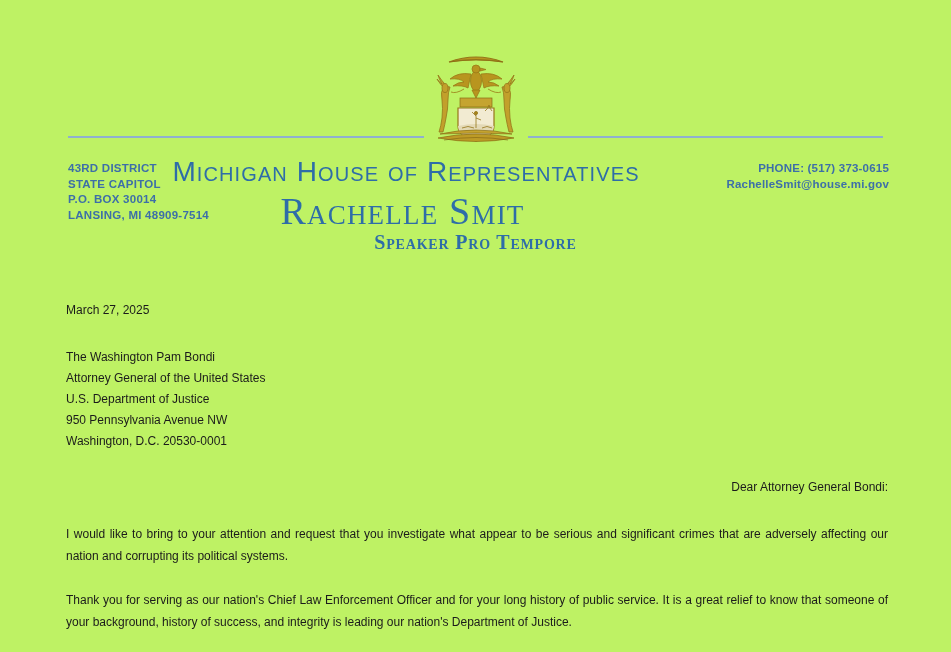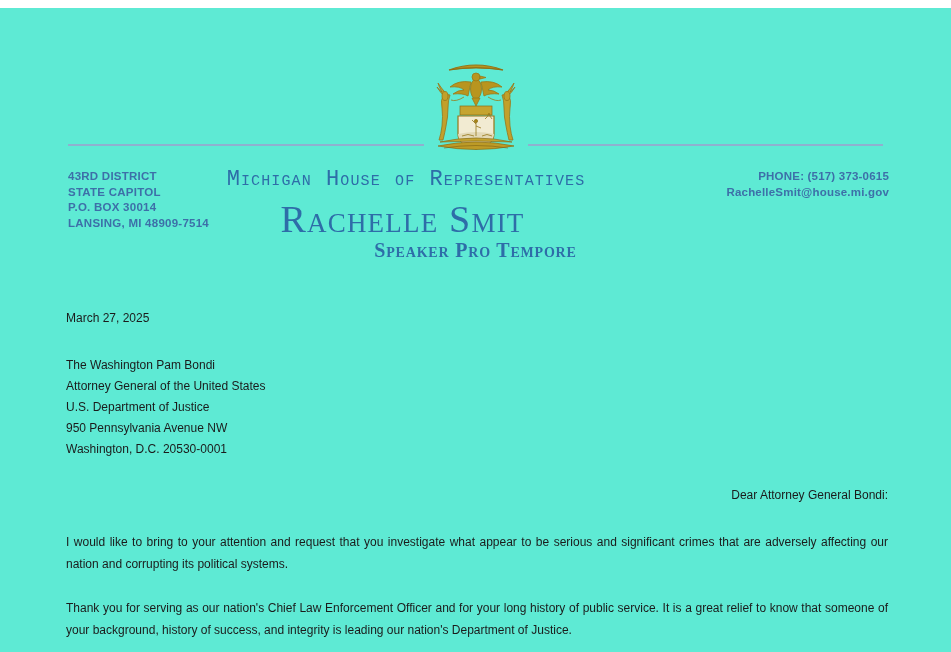--- a/index.html
+++ b/index.html
@@ -12,22 +12,21 @@
     height: 652px;
     position: relative;
     overflow: hidden;
     font-family: "Liberation Sans", sans-serif;
     -webkit-font-smoothing: antialiased;
   }
 
   .page {
     position: absolute;
     inset: 0;
-    background: #5eead4;
-    margin-top: 8px;
+    background: #bef264;
   }
 
   
   .letterhead {
     position: absolute;
     left: 0;
     top: 0;
     width: 951px;
     height: 275px;
   }
@@ -90,22 +89,22 @@
   .title-block {
     position: absolute;
     left: 0;
     top: 0;
     width: 951px;
     text-align: center;
   }
   .chamber-name {
     position: absolute;
     left: 0; top: 160px; width: 812px;
-    font-family: Liberation Mono, monospace;
-    font-size: 22px;
+    font-family: Liberation Sans, sans-serif;
+    font-size: 28px;
     font-variant: small-caps;
     letter-spacing: 1.1px;
     color: #2e6da8;
     line-height: 24px;
     white-space: nowrap;
   }
   .member-name {
     position: absolute;
     left: 0; top: 190px; width: 805px;
     font-family: "Liberation Serif", serif;

